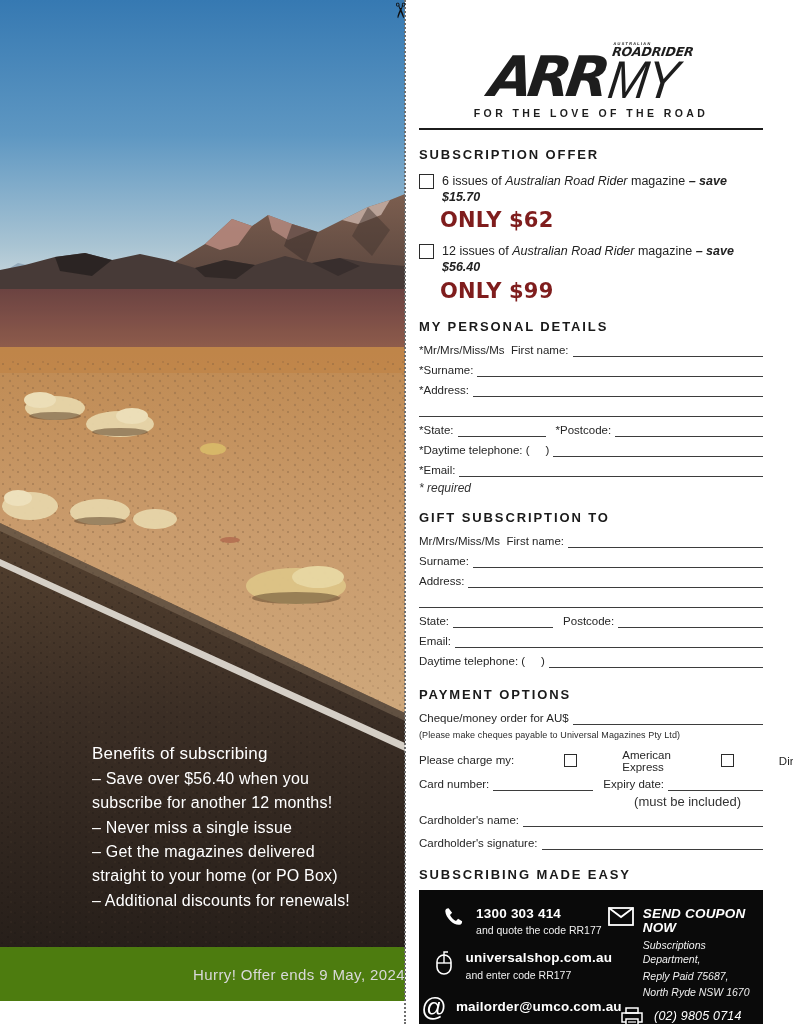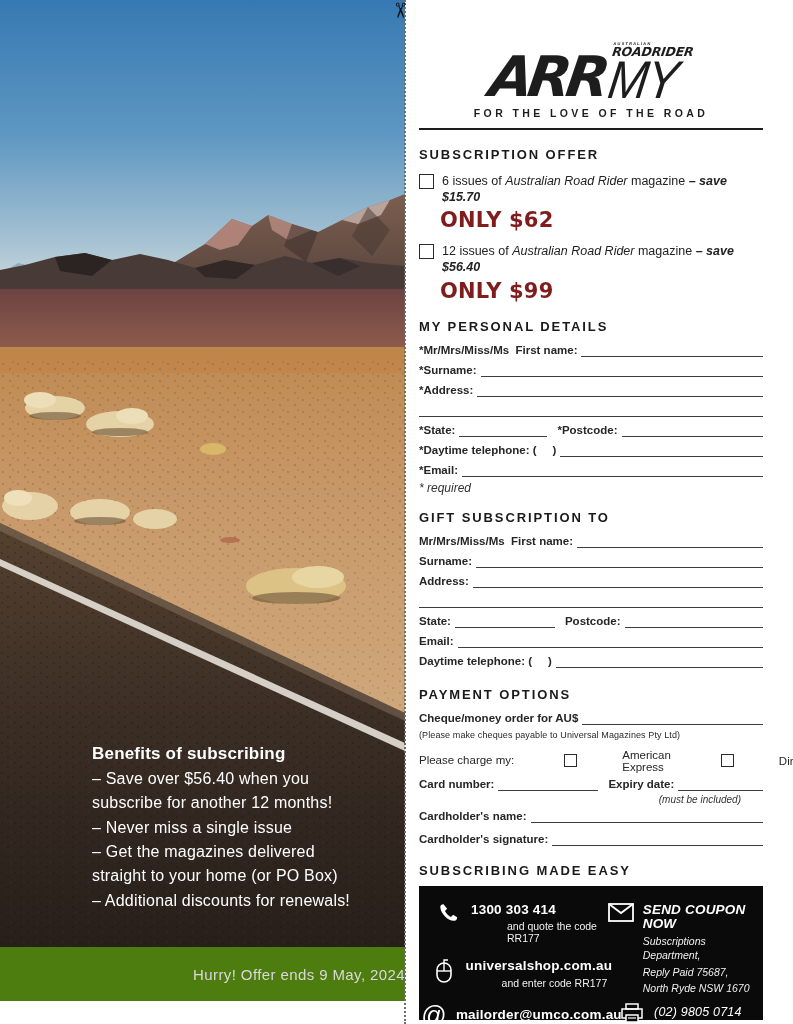--- a/index.html
+++ b/index.html
@@ -6,21 +6,21 @@
   body {
     width:793px; height:1024px; background:#ffffff; overflow:hidden;
     font-family:"Liberation Sans", sans-serif; color:#1d1d1d; position:relative;
   }
   .page { position:absolute; inset:0; }
 
   
   .photo { position:absolute; left:0; top:0; width:405px; height:947px; overflow:hidden; }
   .photo svg { display:block; }
   .benefits { position:absolute; left:92px; top:744px; width:275px; color:#fff; }
-  .benefits .b-title { font-weight:700; font-size:17px; letter-spacing:.2px; margin-bottom:3px; }
+  .benefits .b-title { font-weight:400; font-size:17px; letter-spacing:.2px; margin-bottom:3px; }
   .benefits .b-line { font-size:16px; line-height:1.52; letter-spacing:.2px; }
   .blackbar { position:absolute; left:0; top:947px; width:405px; height:54px; background:#4d7c0f; display:flex; align-items:center; justify-content:flex-end; }
   .blackbar .hurry { color:#d9d9d9; font-size:15px; letter-spacing:.4px; }
 
   
   .cutline { position:absolute; left:404px; top:0; height:1024px; width:0; border-left:2px dotted #6e6e6e; }
   .scissors { position:absolute; left:392px; top:0px; font-size:21px; color:#0d0d0d; transform:rotate(90deg); transform-origin:center; line-height:1; background:transparent; }
 
   
   .form { position:absolute; left:419px; top:0; width:344px; }
@@ -42,42 +42,42 @@
   .h-payment { margin-top:17px; }
   .h-easy { margin-top:15px; }
 
   .opt { display:flex; align-items:flex-start; margin-top:12px; }
   .cb { width:13px; height:13px; border:1.6px solid #2b2b2b; background:#fff; flex:none; margin-right:8px; margin-top:0px; }
   .opt-text { font-size:12.5px; color:#222; line-height:1.25; }
   .it { font-style:italic; }
   .sv { font-style:italic; font-weight:700; }
   .price { font-weight:900; font-size:21px; letter-spacing:.2px; margin:3px 0 0 21px; color:#7f1d1d; font-family:"DejaVu Sans","Liberation Sans",sans-serif; }
 
-  .frow { display:flex; align-items:flex-end; height:20px; font-size:11.5px; color:#262626;font-weight:bold; }
+  .frow { display:flex; align-items:flex-end; height:20px; font-size:11.5px; color:#262626; }
   .frow.first { margin-top:5px; }
   .lbl { white-space:pre; line-height:1; padding-bottom:2px; }
   .wline { flex:1; height:1px; background:#3d3d3d; margin:0 0 2px 4px; align-self:flex-end; }
   .wline.fix90 { flex:0 0 88px; }
   .wline.fix100 { flex:0 0 100px; }
   .lbl2 { margin-left:10px; }
   .req-note { font-size:12px; font-style:italic; color:#333; margin-top:2px; }
 
   .pay-note { font-size:9px; color:#2a2a2a; margin-top:3px; letter-spacing:.1px; }
   .charge-row { display:flex; align-items:center; margin-top:9px; font-size:11.5px; color:#262626;gap:40px; }
   .ccb { width:11px; height:11px; border:1.4px solid #2b2b2b; background:#fff; flex:none; margin:0 5px 0 10px; }
-  .must-note { text-align:right; padding-right:22px; font-size:10px; font-style:italic; color:#333; margin-top:1px; }
+  .must-note { text-align:right; padding-right:22px; font-size:13px; color:#333; margin-top:1px; }
 
   .easy-box { background:#0a0a0a; margin-top:8px; padding:17px 10px 10px 16px; display:flex; color:#fff; height:107px; }
   .easy-left { width:54%; display:flex; flex-direction:column; }
   .easy-right { width:46%; display:flex; flex-direction:column;font-style:italic; }
   .eitem { display:flex; align-items:flex-start;justify-content:center; }
   .eitem + .eitem { margin-top:15px; }
   .eicon { width:28px; flex:none; margin-right:8px; display:flex; justify-content:center; align-items:flex-start; }
   .etitle { font-weight:700; font-size:13.5px; letter-spacing:.2px; line-height:1.1; }
-  .esub { font-size:10.5px; margin-top:3px; color:#f0f0f0;margin-left:36px; }
+  .esub { font-size:10.5px; margin-top:3px; color:#f0f0f0; }
   .eaddr { font-size:10.5px; margin-top:2px; line-height:1.35; color:#f0f0f0; }
   .at-glyph { font-size:25px; line-height:.9; font-weight:400; }
 
   .tnc { margin-top:11px; font-size:6.4px; line-height:1.5; color:#1e1e1e; text-align:justify; letter-spacing:.1px; }
 </style>
 </head>
 <body>
 
 <div class="page">
 

